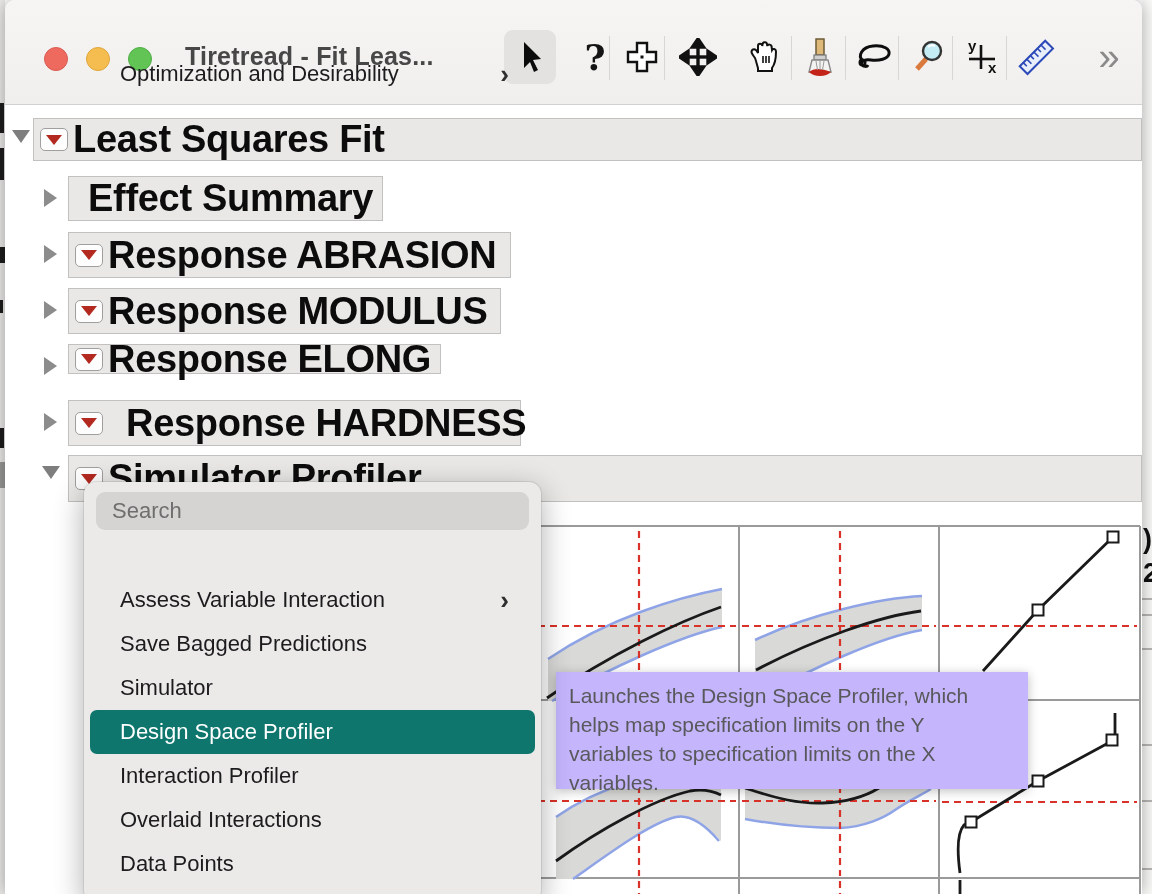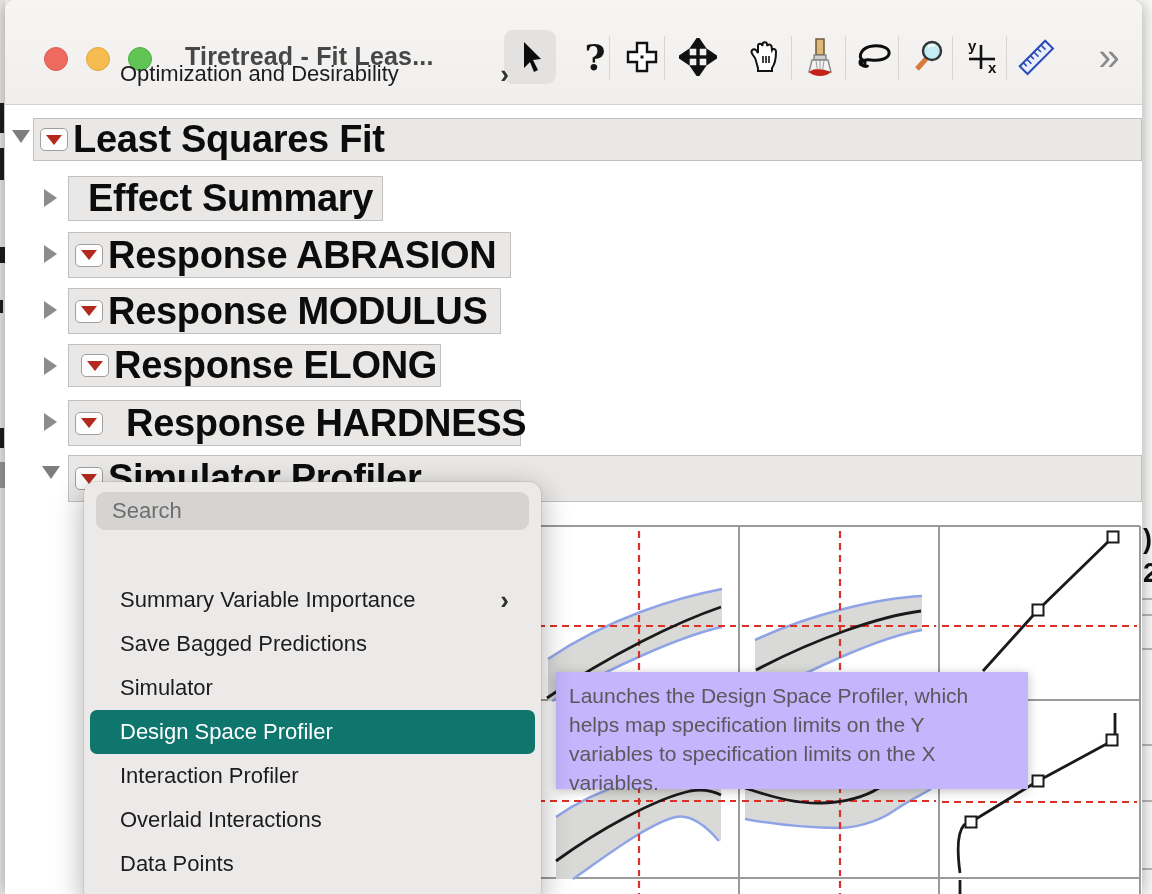--- a/index.html
+++ b/index.html
@@ -202,21 +202,21 @@
 
     <span class="tri-right" style="left:39px;top:301px;"></span>
     <div class="obox" style="left:63px;top:288px;width:433px;height:46px;padding-left:6px;">
       <span class="redbtn">
           <b></b>
         </span>
       <span class="otext" style="margin-left:5px;">Response MODULUS</span>
     </div>
 
     <span class="tri-right" style="left:39px;top:357px;"></span>
-    <div class="obox" style="left:63px;top:344px;width:373px;height:43px;padding-left:12px;">
+    <div class="obox" style="left:63px;top:344px;width:373px;height:30px;padding-left:6px;">
       <span class="redbtn">
           <b></b>
         </span>
       <span class="otext" style="margin-left:5px;">Response ELONG</span>
     </div>
 
     <span class="tri-right" style="left:39px;top:413px;"></span>
     <div class="obox" style="left:63px;top:400px;width:453px;height:46px;padding-left:6px;">
       <span class="redbtn">
           <b></b>
@@ -287,21 +287,21 @@
     <div>variables.</div>
   </div>
 
   <div class="menu">
     <input class="search" type="text" placeholder="Search" style="">
     <div class="mi" style="top:534px;margin-top:-482px;top:52px;text-align:right;">
       <span class="mi-label">Optimization and Desirability</span>
       <span class="mi-arrow">›</span>
     </div>
     <div class="mi" style="top:96px;">
-      <span class="mi-label">Summary Variable Importance</span>
+      <span class="mi-label">Assess Variable Interaction</span>
       <span class="mi-arrow">›</span>
     </div>
     <div class="mi" style="top:140px;">
       <span class="mi-label">Save Bagged Predictions</span>
     </div>
     <div class="mi" style="top:184px;">
       <span class="mi-label">Simulator</span>
     </div>
     <div class="mi hl" style="top:228px;">
       <span class="mi-label">Design Space Profiler</span>

